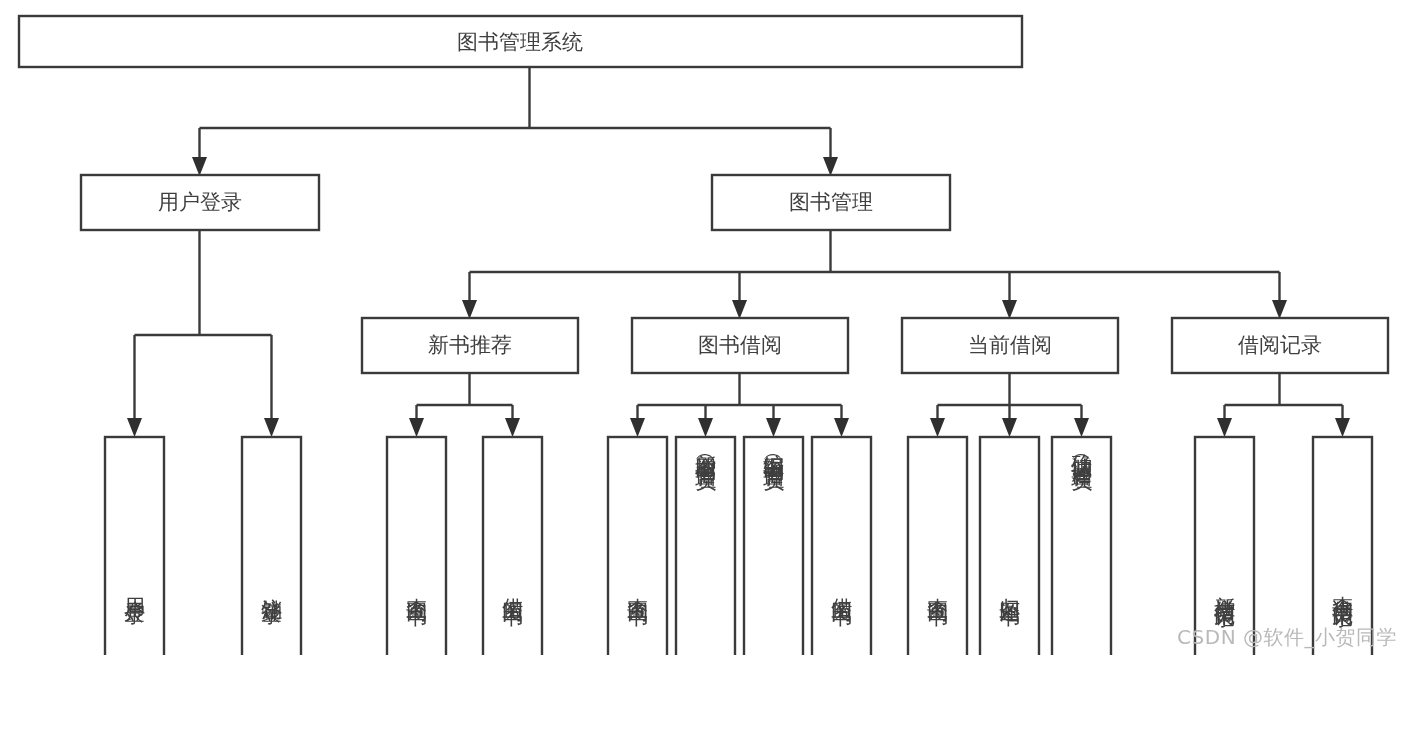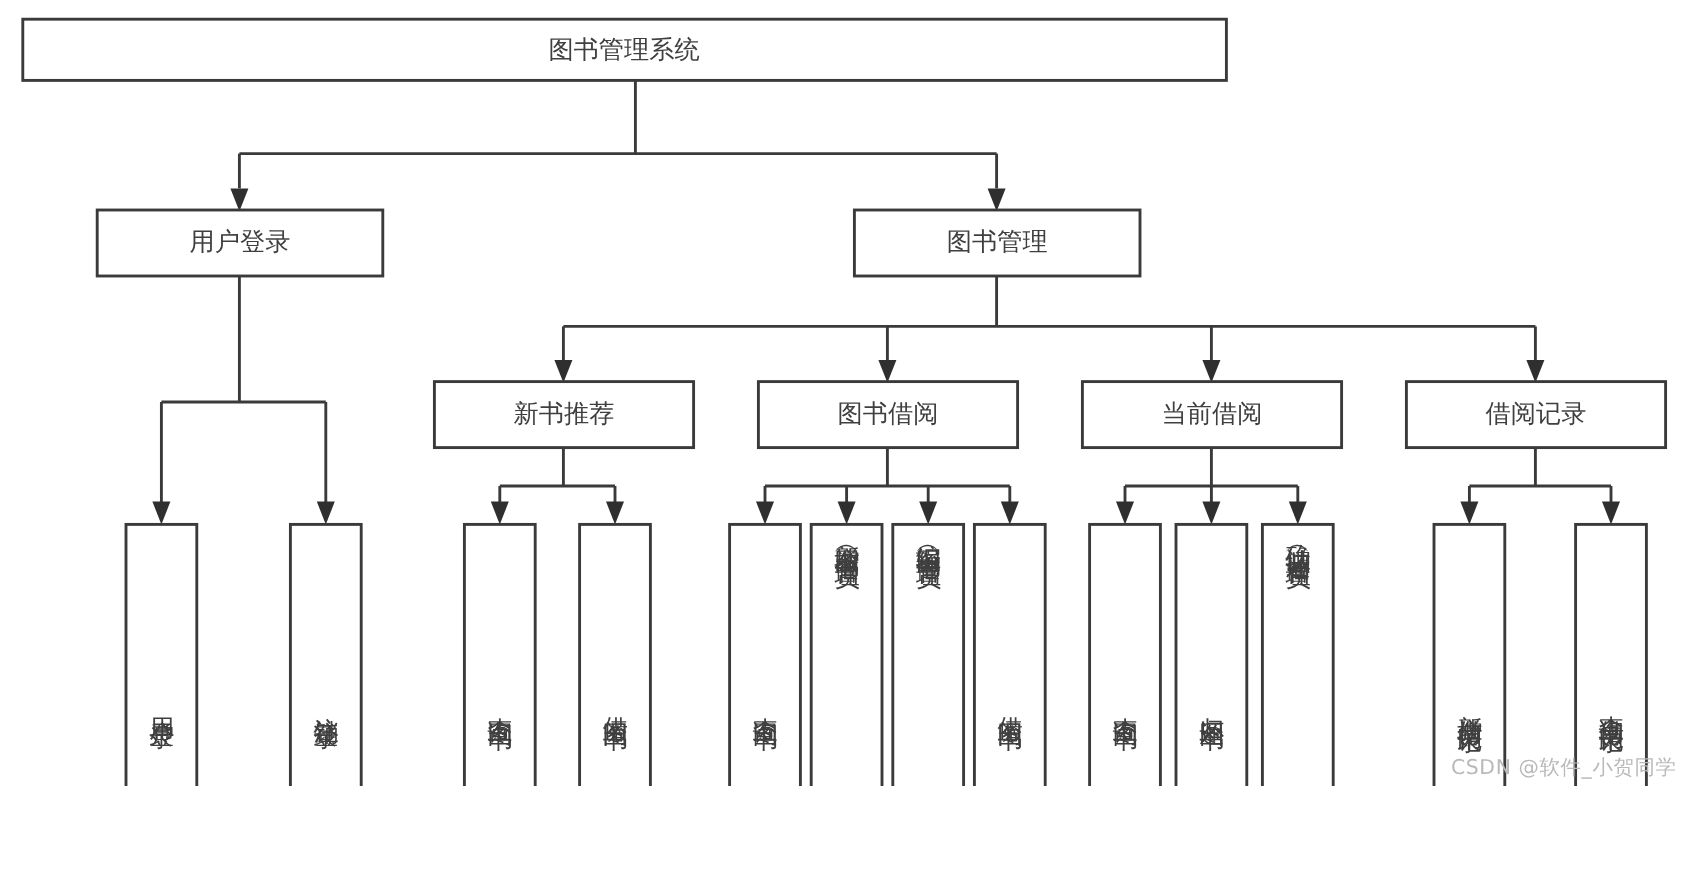--- a/index.html
+++ b/index.html
@@ -64,21 +64,21 @@
     letter-spacing: 2.5px;
     color: #3f3f3f;
     white-space: nowrap;
     text-align: center;
   }
   .watermark {
     position: absolute;
     right: 8px;
     bottom: 4px;
     font-family: "DejaVu Sans", "Liberation Sans", sans-serif;
-    font-size: 17px;
+    font-size: 20px;
     color: #b9b9b9;
     letter-spacing: 0.5px;
     white-space: nowrap;
   }
 </style>
 </head>
 <body>
 
 <div id="diagram-root">
 

